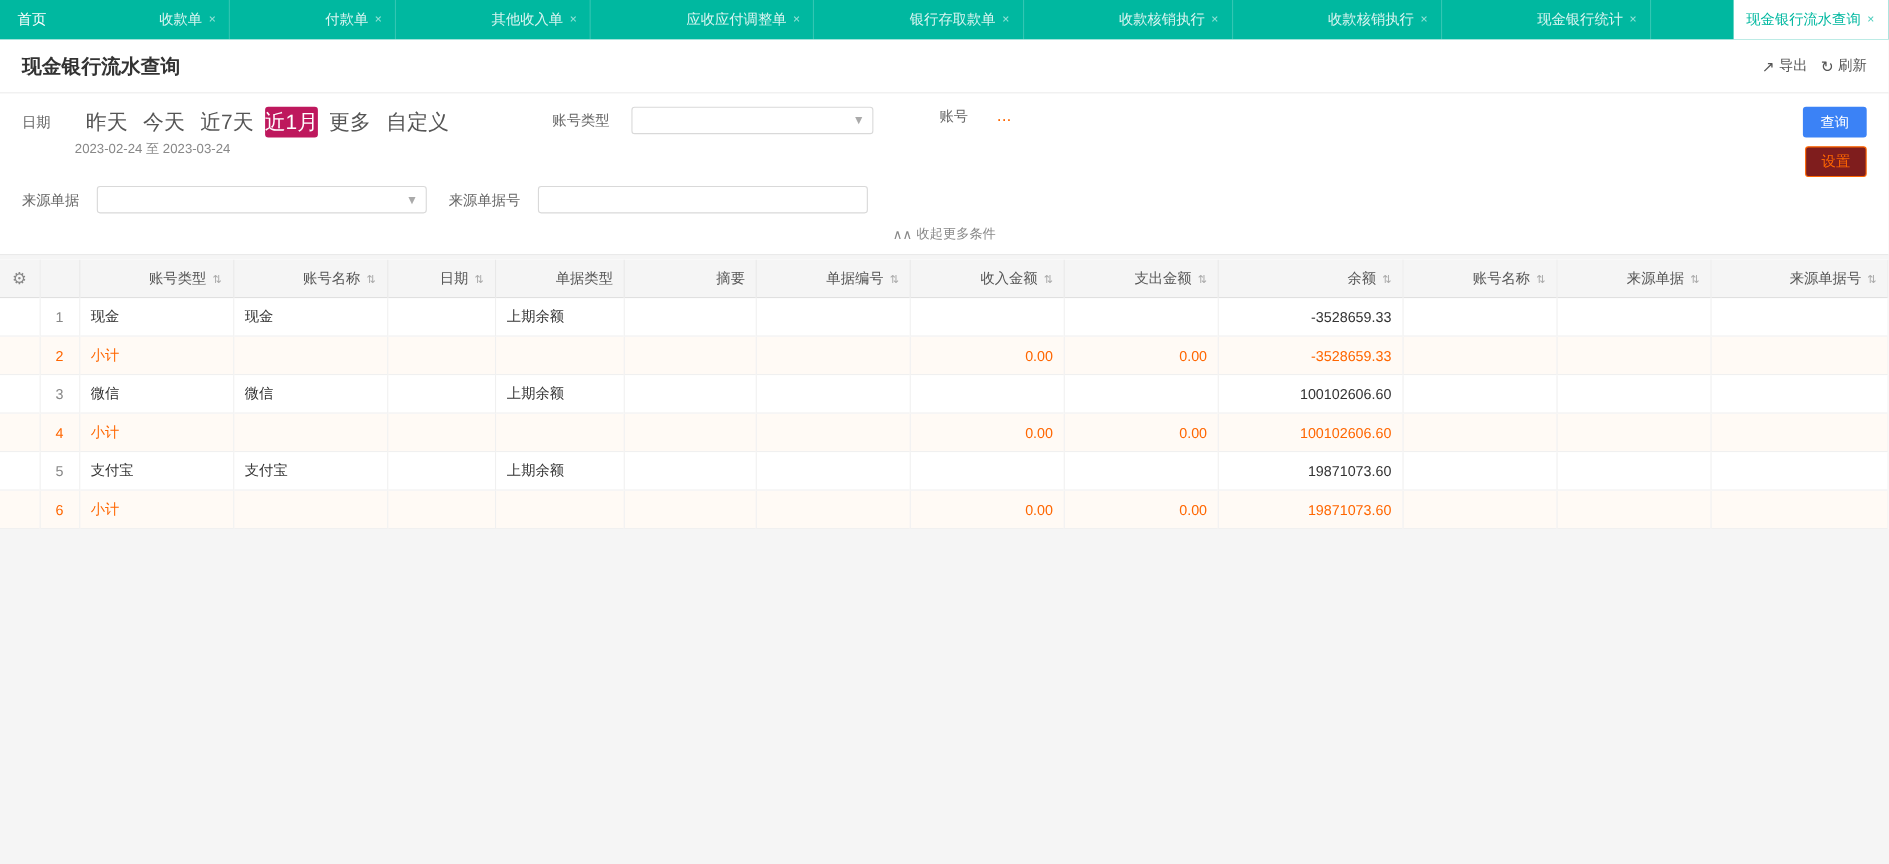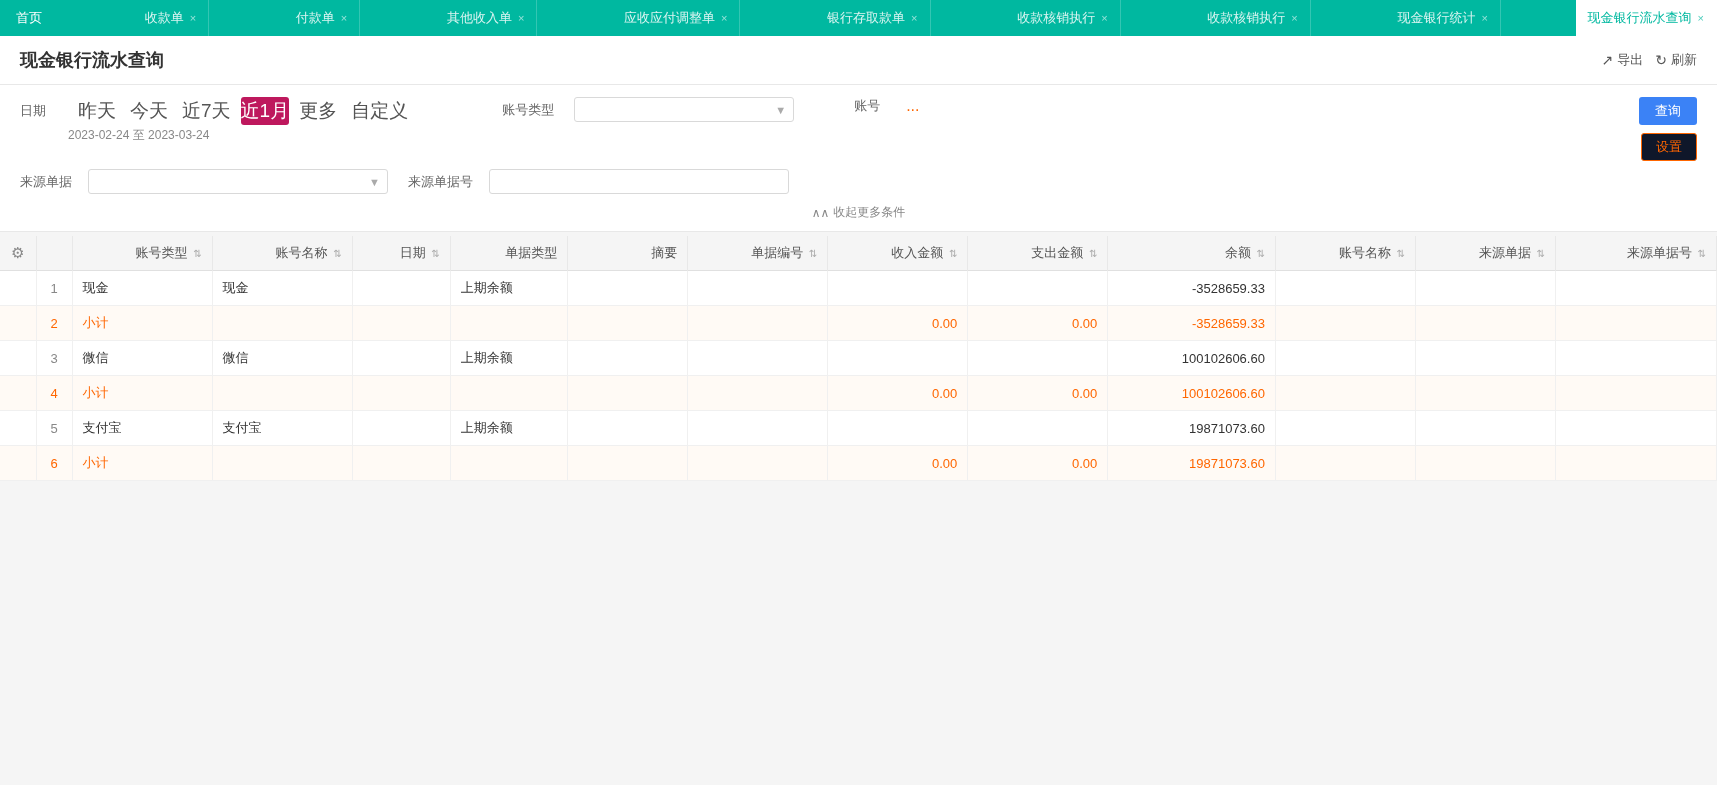--- a/index.html
+++ b/index.html
@@ -143,21 +143,21 @@
     .query-btn {
       background: #3b82f6;
       color: #fff;
       border: none;
       border-radius: 3px;
       padding: 5px 16px;
       font-size: 13px;
       cursor: pointer;
     }
     .settings-btn {
-      background: #0f172a;
+      background: #7f1d1d;
       color: #f60;
       border: 1px solid #f60;
       border-radius: 3px;
       padding: 4px 14px;
       font-size: 13px;
       cursor: pointer;
       margin-top: 4px;
       display: block;
     }
     .filter-section-right {

